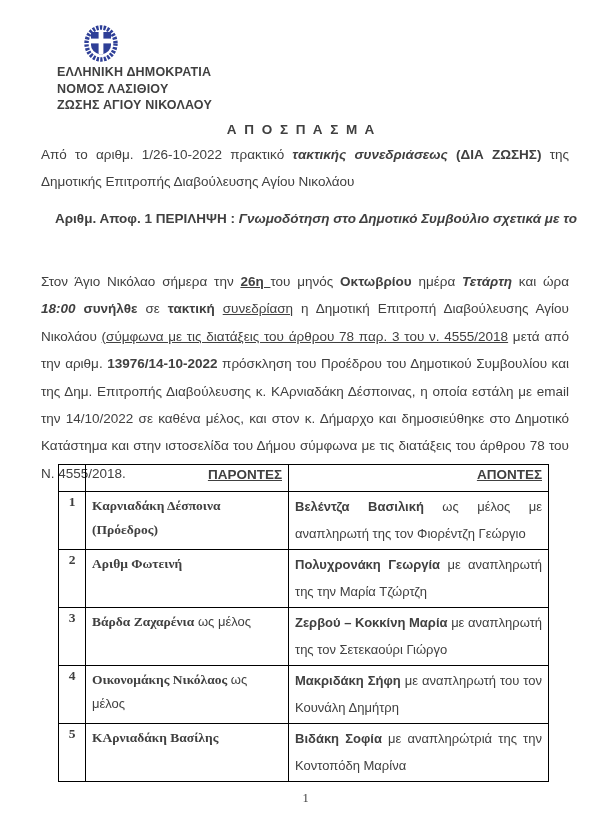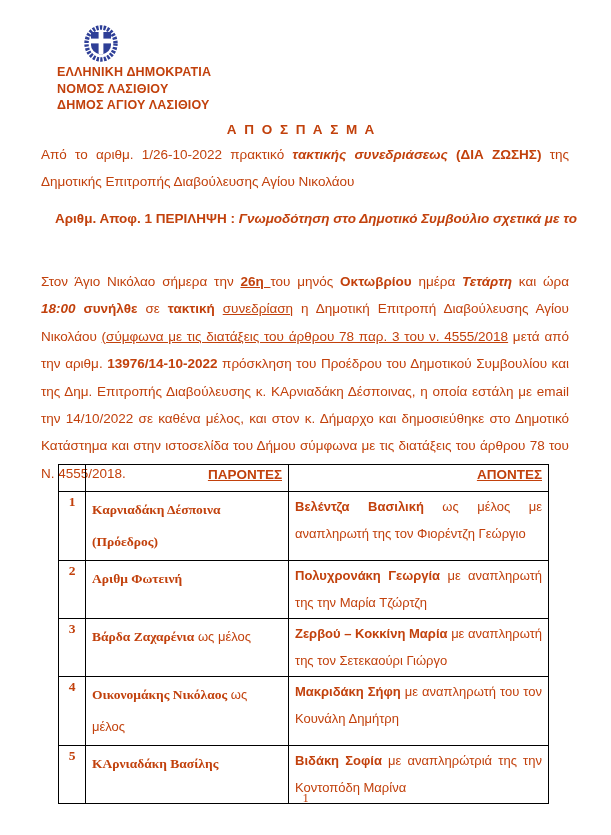--- a/index.html
+++ b/index.html
@@ -2,21 +2,21 @@
 <html><head>
 <meta charset="utf-8">
 <style>
   html, body { margin: 0; padding: 0; background: #ffffff; }
   .page {
     position: relative;
     width: 611px;
     height: 835px;
     background: #ffffff;
     font-family: "Liberation Sans", "DejaVu Sans", sans-serif;
-    color: #c2410c;
+    color: #404040;
     overflow: hidden;
   }
   
   .b { font-weight: 700; }
   .i { font-style: italic; }
   .u { text-decoration: underline; }
 
   .emblem {
     position: absolute;
     left: 84px; top: 25px;
@@ -79,21 +79,21 @@
   col.c-present { width: 203px; }
   col.c-absent { width: 260px; }
   th .hdr { text-decoration: underline; font-weight: 700; }
   td.num {
     text-align: center;
     font-weight: 700;
     font-family: "Liberation Serif", "DejaVu Serif", serif;
     font-size: 13.5px;
     padding-top: 4px;
   }
-  td.present { line-height: 32px; padding-top: 4px; }
+  td.present { line-height: 24px; padding-top: 4px; }
   td.present .b {
     font-family: "Liberation Serif", "DejaVu Serif", serif;
     font-size: 13.5px;
   }
   td.absent { line-height: 26.5px; text-align: justify; padding-top: 3px; }
   .page-number {
     position: absolute;
     left: 0; top: 791px;
     width: 611px;
     text-align: center;
@@ -116,21 +116,21 @@
     <g clip-path="url(#shieldClip)">
       <rect x="7" y="7" width="20" height="23" fill="#2e3f97"></rect>
       <rect x="14.6" y="7" width="4.8" height="23" fill="#ffffff"></rect>
       <rect x="7" y="13.6" width="20" height="4.8" fill="#ffffff"></rect>
     </g>
   </svg>
 
   <div class="letterhead">
     <div>ΕΛΛΗΝΙΚΗ ΔΗΜΟΚΡΑΤΙΑ</div>
     <div>ΝΟΜΟΣ ΛΑΣΙΘΙΟΥ</div>
-    <div>ΔΗΜΟΣ ΑΓΙΟΥ ΛΑΣΙΘΙΟΥ</div>
+    <div>ΖΩΣΗΣ ΑΓΙΟΥ ΝΙΚΟΛΑΟΥ</div>
   </div>
 
   <div class="doc-title">Α Π Ο Σ Π Α Σ Μ Α</div>
 
   <p class="para intro"><span>Από το αριθμ. 1/26-10-2022 πρακτικό </span><span class="b i">τακτικής συνεδριάσεως</span><span class="b"> </span><span class="b">(ΔΙΑ ΖΩΣΗΣ)</span><span> της Δημοτικής Επιτροπής Διαβούλευσης Αγίου Νικολάου</span></p>
 
   <div class="decision">
     <div class="decision-line1"><span class="b">Αριθμ. Αποφ. 1 ΠΕΡΙΛΗΨΗ : </span><span class="b i">Γνωμοδότηση στο Δημοτικό Συμβούλιο σχετικά με το</span></div>
   </div>
 

